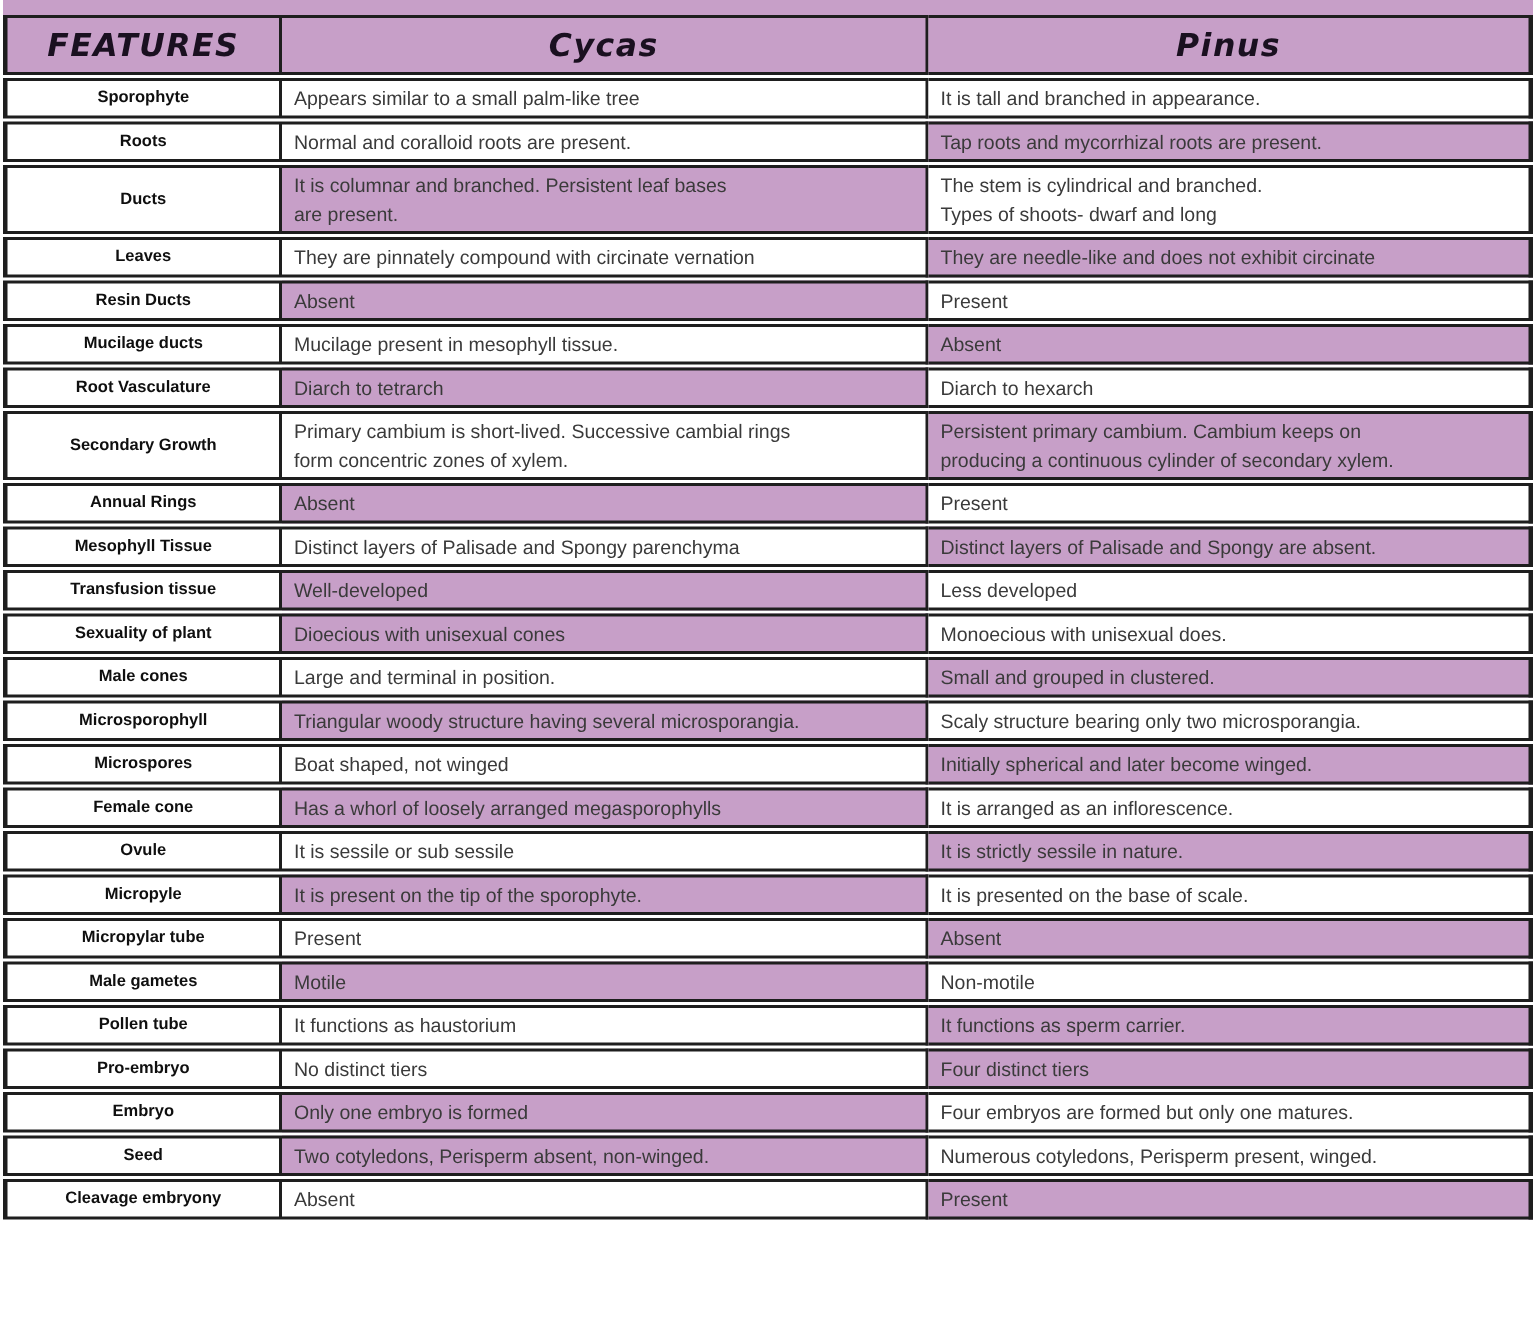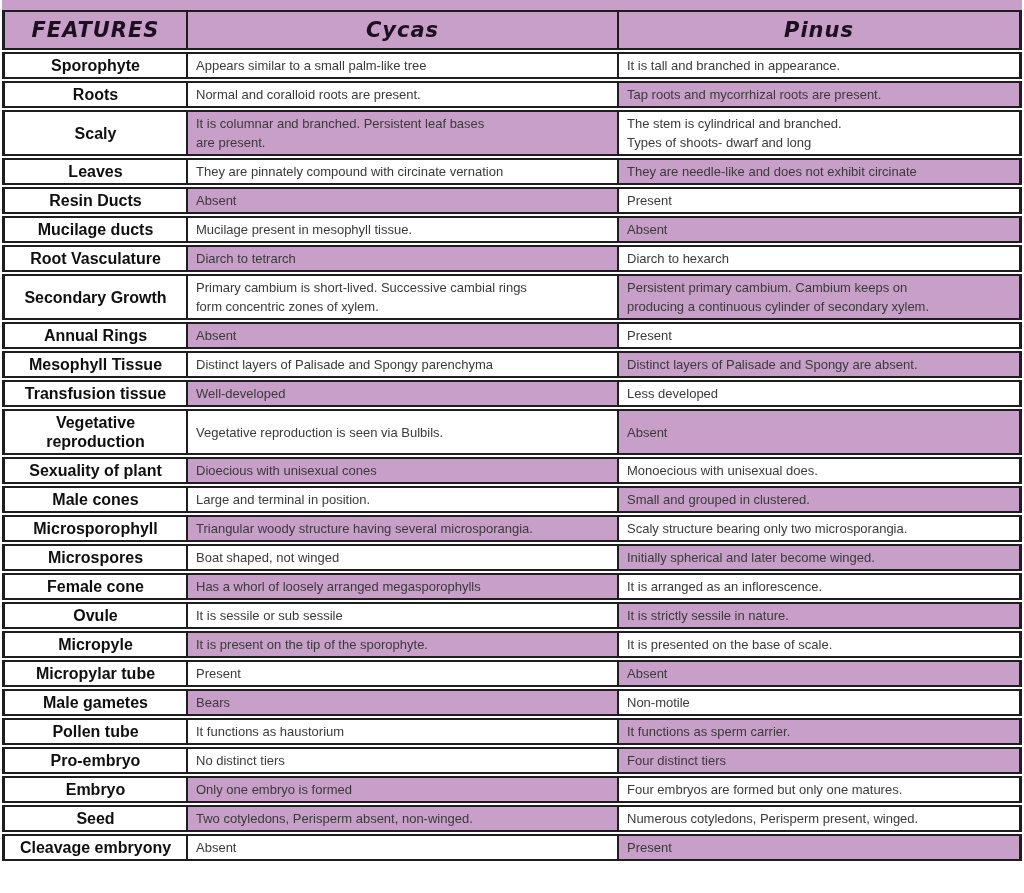--- a/index.html
+++ b/index.html
@@ -53,21 +53,21 @@
     letter-spacing: 1px;
     text-align: center;
     padding: 6px 4px;
     line-height: 24px;
     font-family: "DejaVu Sans", sans-serif;
   }
   td.feature {
     background: var(--white-cell);
     color: var(--feature-text);
     font-weight: 700;
-    font-size: 16px;
+    font-size: 11px;
     text-align: center;
     padding: 2px 6px;
     line-height: 19px;
   }
   td.content {
     color: var(--content-text);
     font-size: 13px;
     text-align: left;
     padding: 2px 8px;
     line-height: 19px;
@@ -98,21 +98,21 @@
           <td class="feature">Sporophyte</td>
           <td class="content white">Appears similar to a small palm-like tree</td>
           <td class="content white">It is tall and branched in appearance.</td>
         </tr>
         <tr>
           <td class="feature">Roots</td>
           <td class="content white">Normal and coralloid roots are present.</td>
           <td class="content purple">Tap roots and mycorrhizal roots are present.</td>
         </tr>
         <tr>
-          <td class="feature">Scaly</td>
+          <td class="feature">Ducts</td>
           <td class="content purple">It is columnar and branched. Persistent leaf bases
 are present.</td>
           <td class="content white">The stem is cylindrical and branched.
 Types of shoots- dwarf and long</td>
         </tr>
         <tr>
           <td class="feature">Leaves</td>
           <td class="content white">They are pinnately compound with circinate vernation</td>
           <td class="content purple">They are needle-like and does not exhibit circinate</td>
         </tr>
@@ -147,26 +147,20 @@
           <td class="feature">Mesophyll Tissue</td>
           <td class="content white">Distinct layers of Palisade and Spongy parenchyma</td>
           <td class="content purple">Distinct layers of Palisade and Spongy are absent.</td>
         </tr>
         <tr>
           <td class="feature">Transfusion tissue</td>
           <td class="content purple">Well-developed</td>
           <td class="content white">Less developed</td>
         </tr>
         <tr>
-          <td class="feature">Vegetative
-reproduction</td>
-          <td class="content white">Vegetative reproduction is seen via Bulbils.</td>
-          <td class="content purple">Absent</td>
-        </tr>
-        <tr>
           <td class="feature">Sexuality of plant</td>
           <td class="content purple">Dioecious with unisexual cones</td>
           <td class="content white">Monoecious with unisexual does.</td>
         </tr>
         <tr>
           <td class="feature">Male cones</td>
           <td class="content white">Large and terminal in position.</td>
           <td class="content purple">Small and grouped in clustered.</td>
         </tr>
         <tr>
@@ -194,21 +188,21 @@
           <td class="content purple">It is present on the tip of the sporophyte.</td>
           <td class="content white">It is presented on the base of scale.</td>
         </tr>
         <tr>
           <td class="feature">Micropylar tube</td>
           <td class="content white">Present</td>
           <td class="content purple">Absent</td>
         </tr>
         <tr>
           <td class="feature">Male gametes</td>
-          <td class="content purple">Bears</td>
+          <td class="content purple">Motile</td>
           <td class="content white">Non-motile</td>
         </tr>
         <tr>
           <td class="feature">Pollen tube</td>
           <td class="content white">It functions as haustorium</td>
           <td class="content purple">It functions as sperm carrier.</td>
         </tr>
         <tr>
           <td class="feature">Pro-embryo</td>
           <td class="content white">No distinct tiers</td>

